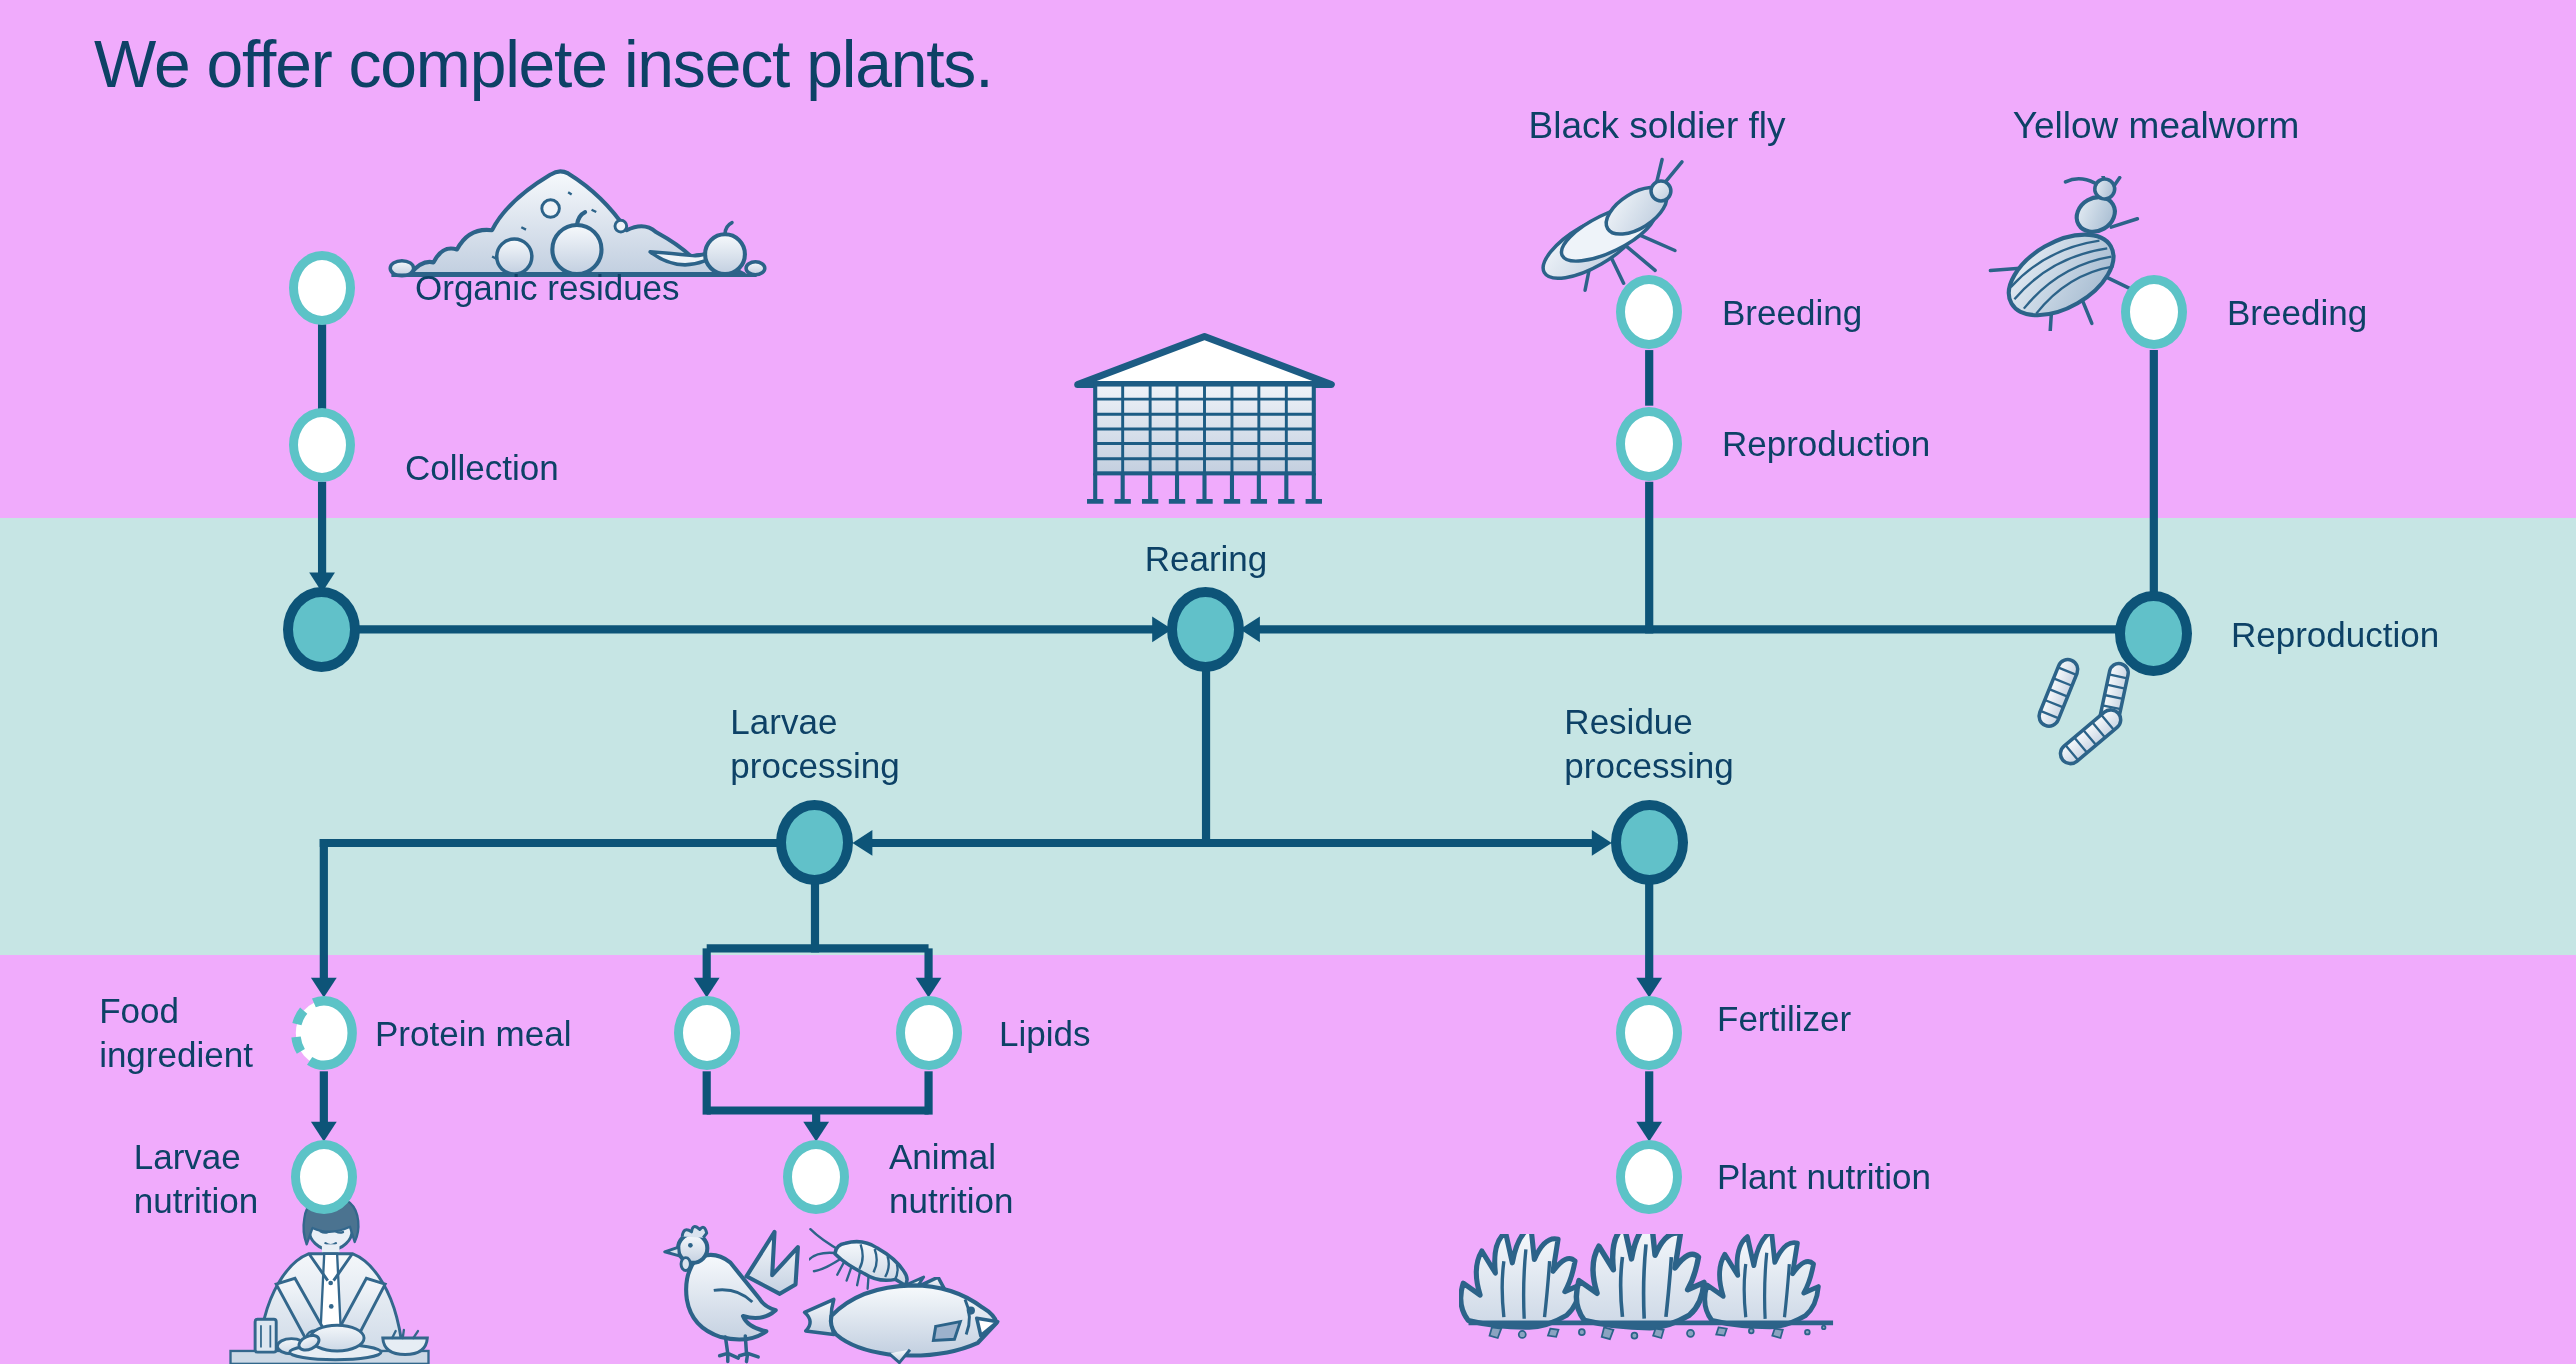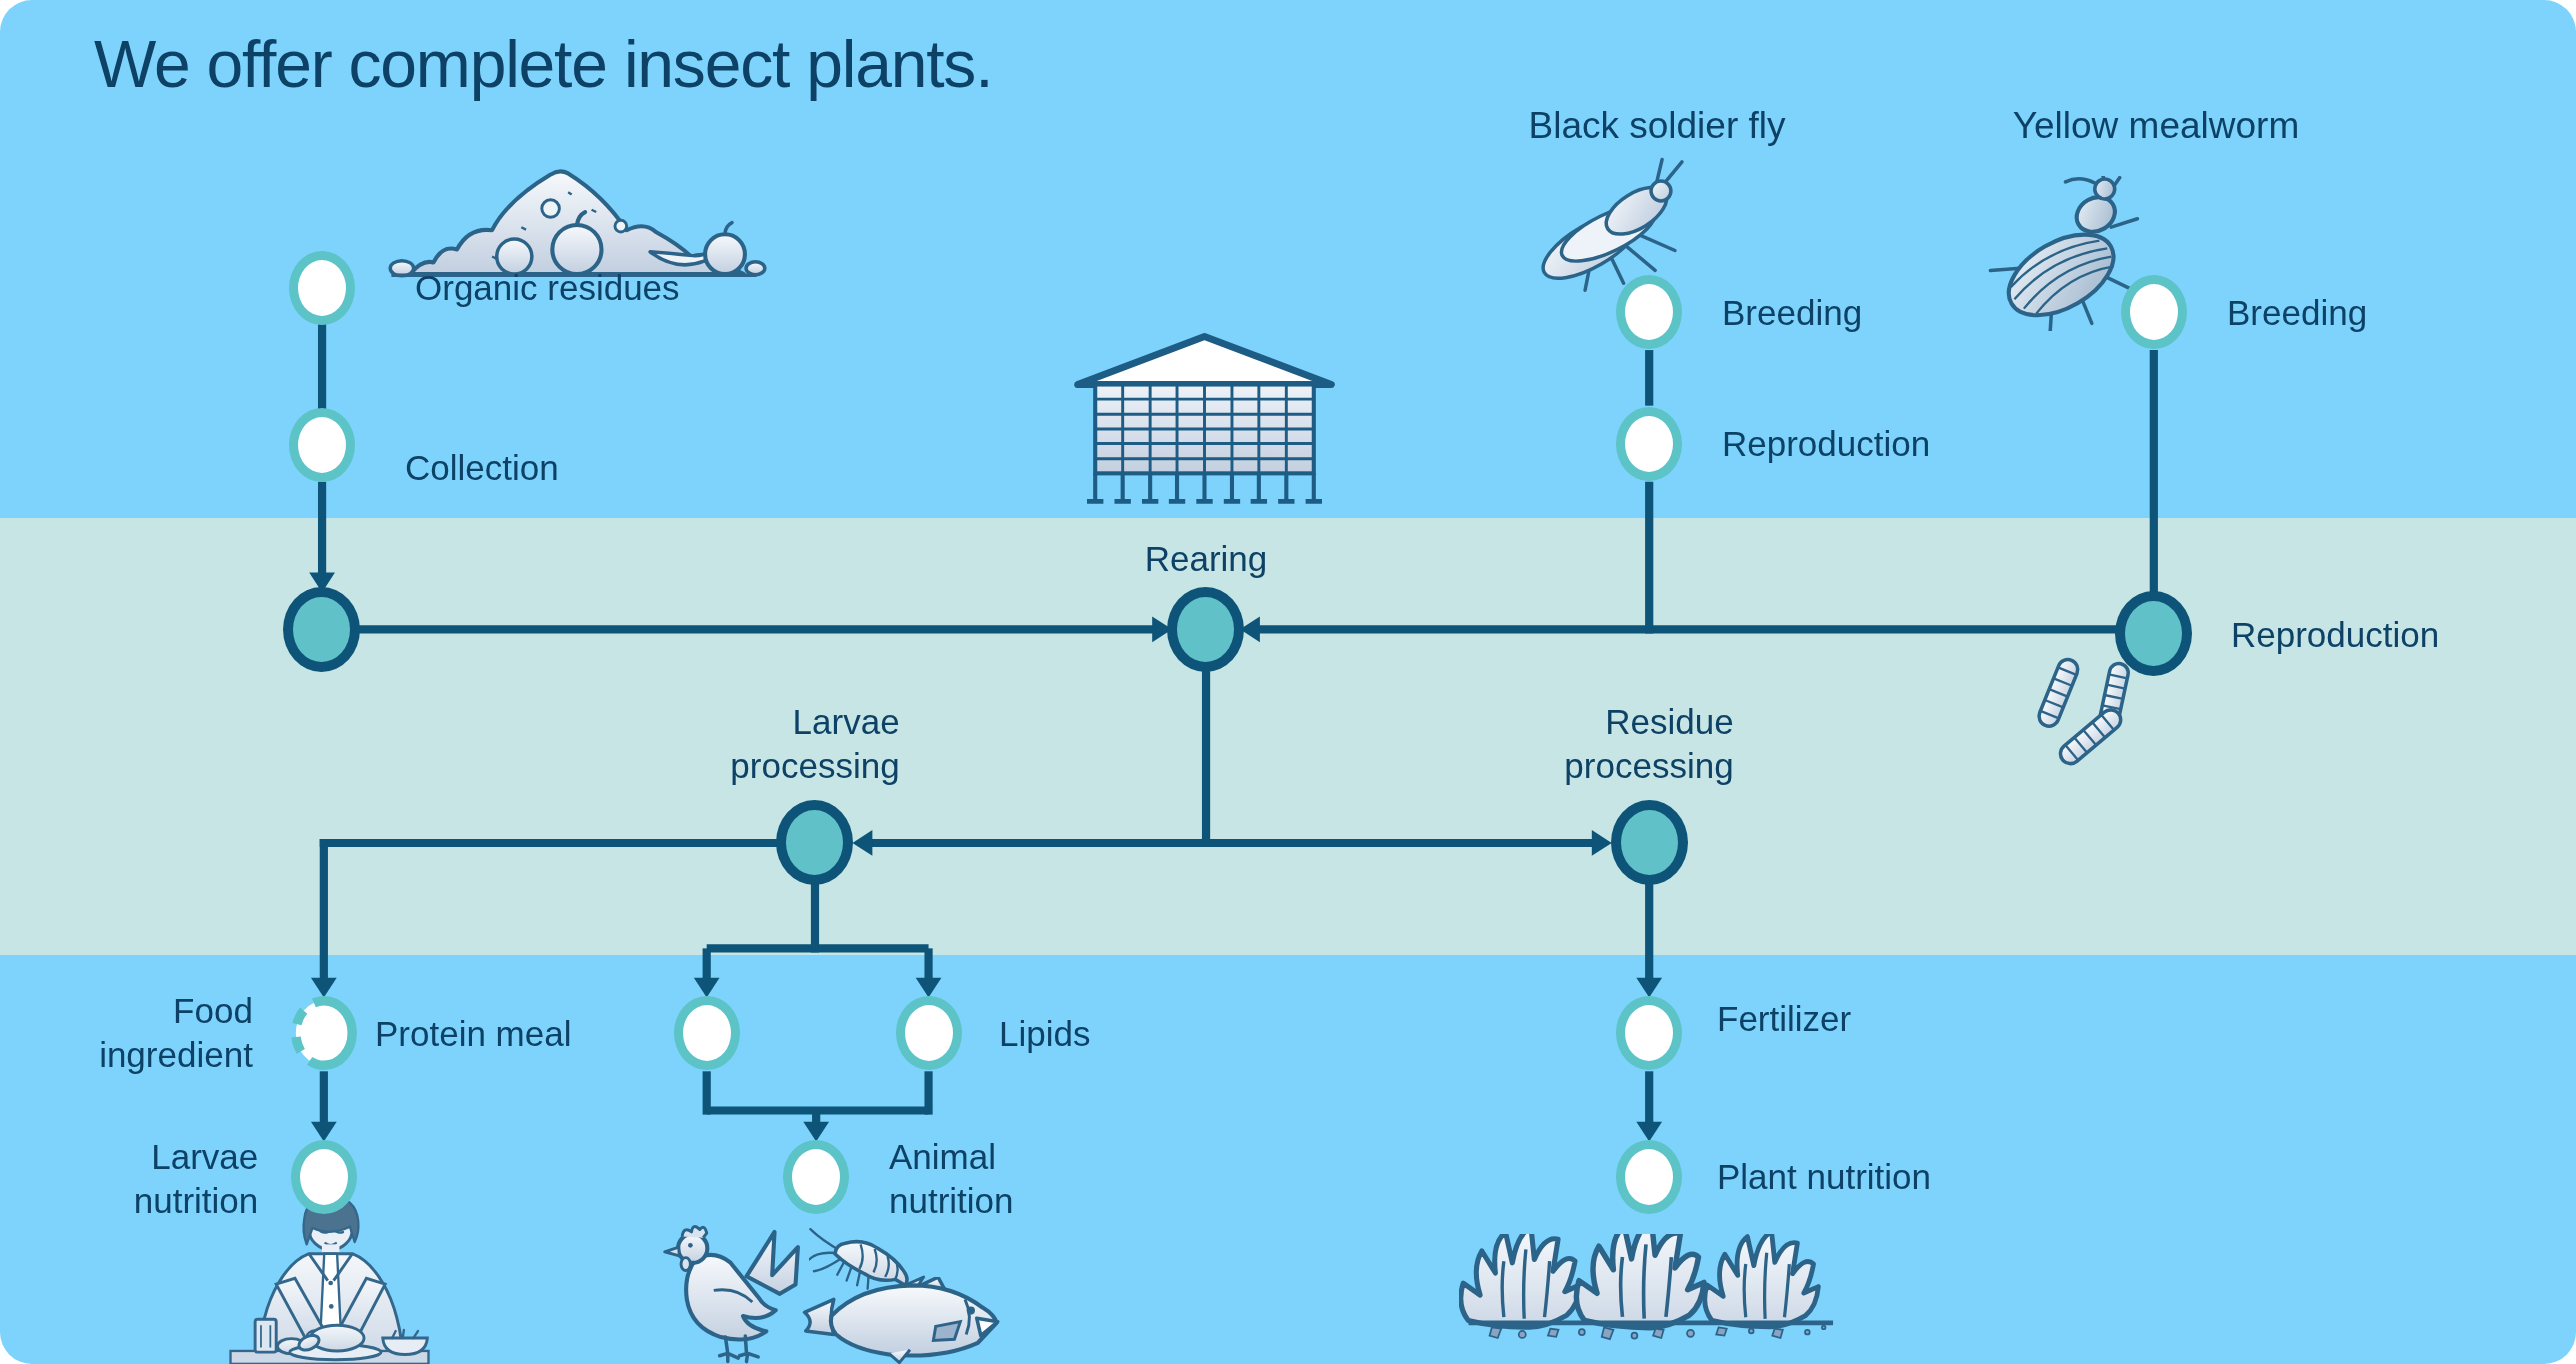--- a/index.html
+++ b/index.html
@@ -1,33 +1,33 @@
 <!DOCTYPE html>
 <html style="font-size:9.4px"><head>
 <meta charset="utf-8">
 <style>
   html,body{margin:0;padding:0;background:#ffffff;}
   .stage{
-    position:relative;width:2576px;height:1364px;background:#7dd3fc;overflow:hidden;
-    font-family:"Liberation Sans","DejaVu Sans",sans-serif;color:#0d4166;border-radius:32px;
+    position:relative;width:2576px;height:1364px;background:#f0abfc;overflow:hidden;
+    font-family:"Liberation Sans","DejaVu Sans",sans-serif;color:#0d4166;
   }
   .band{position:absolute;left:0;top:518px;width:2576px;height:437px;background:#c6e5e4;}
   svg.connectors{position:absolute;left:0;top:0;}
   .illus{position:absolute;}
   .ring{
     position:absolute;width:66px;height:74px;box-sizing:border-box;
     border:9.4px solid #5cc3c7;border-radius:50%;background:#ffffff;
   }
   .node{
     position:absolute;width:77px;height:85px;box-sizing:border-box;
     border:10px solid #0d5478;border-radius:50%;background:#61c1c9;
   }
   .lbl{position:absolute;font-size:35px;line-height:41px;white-space:nowrap;color:#0d4166;}
   .lbl2{line-height:44px;white-space:pre;}
-  .ctr{transform:translateX(-50%);text-align:right;}
+  .ctr{transform:translateX(-50%);text-align:left;}
   .rgt{}
   .hdr{position:absolute;font-size:37px;line-height:42px;white-space:nowrap;color:#0d4166;}
   .title{
     position:absolute;left:94px;top:28px;font-size:66px;line-height:73px;
     letter-spacing:-1.2px;color:#0d4166;white-space:nowrap;
   }
 </style>
 </head>
 <body>
 

